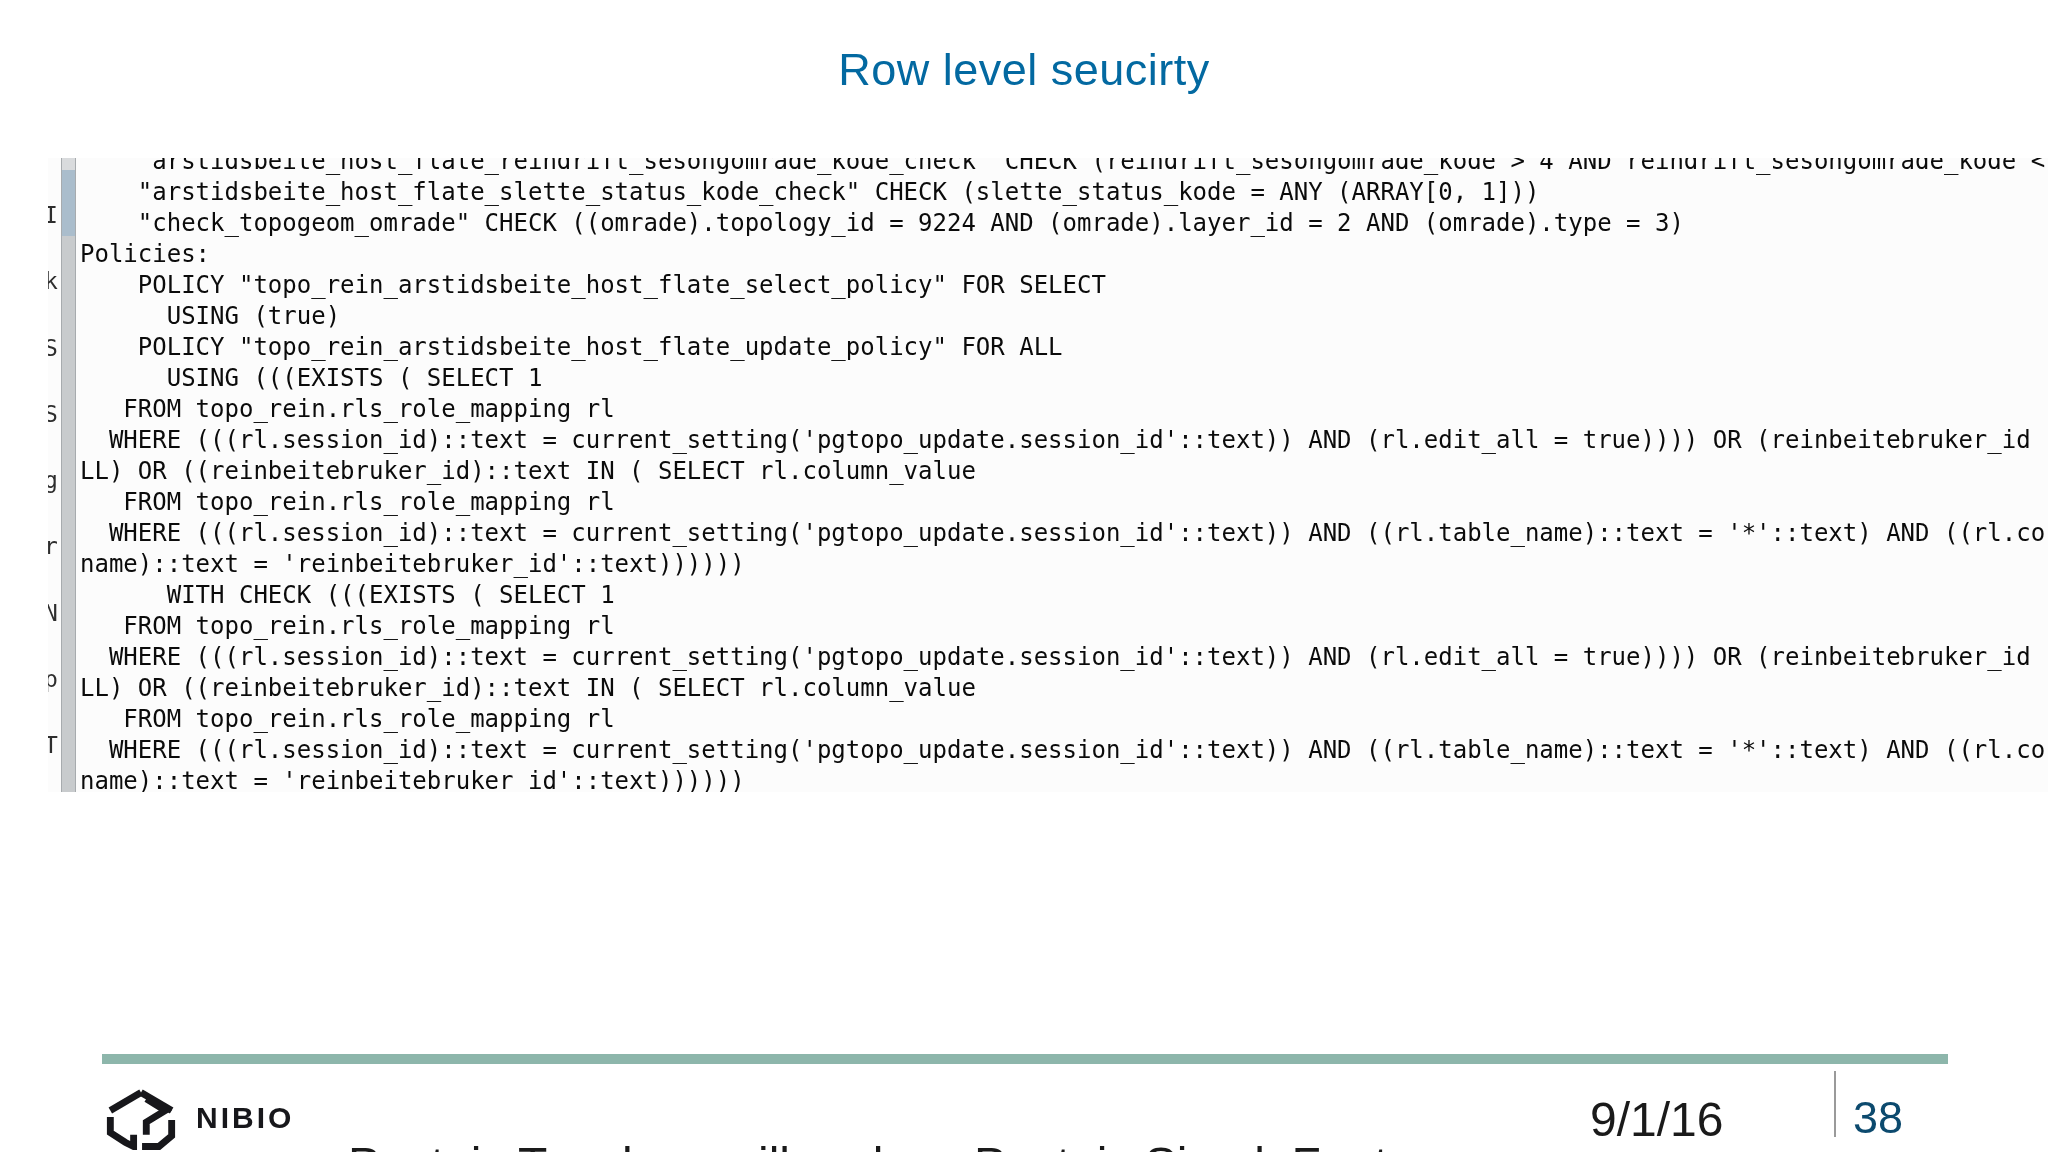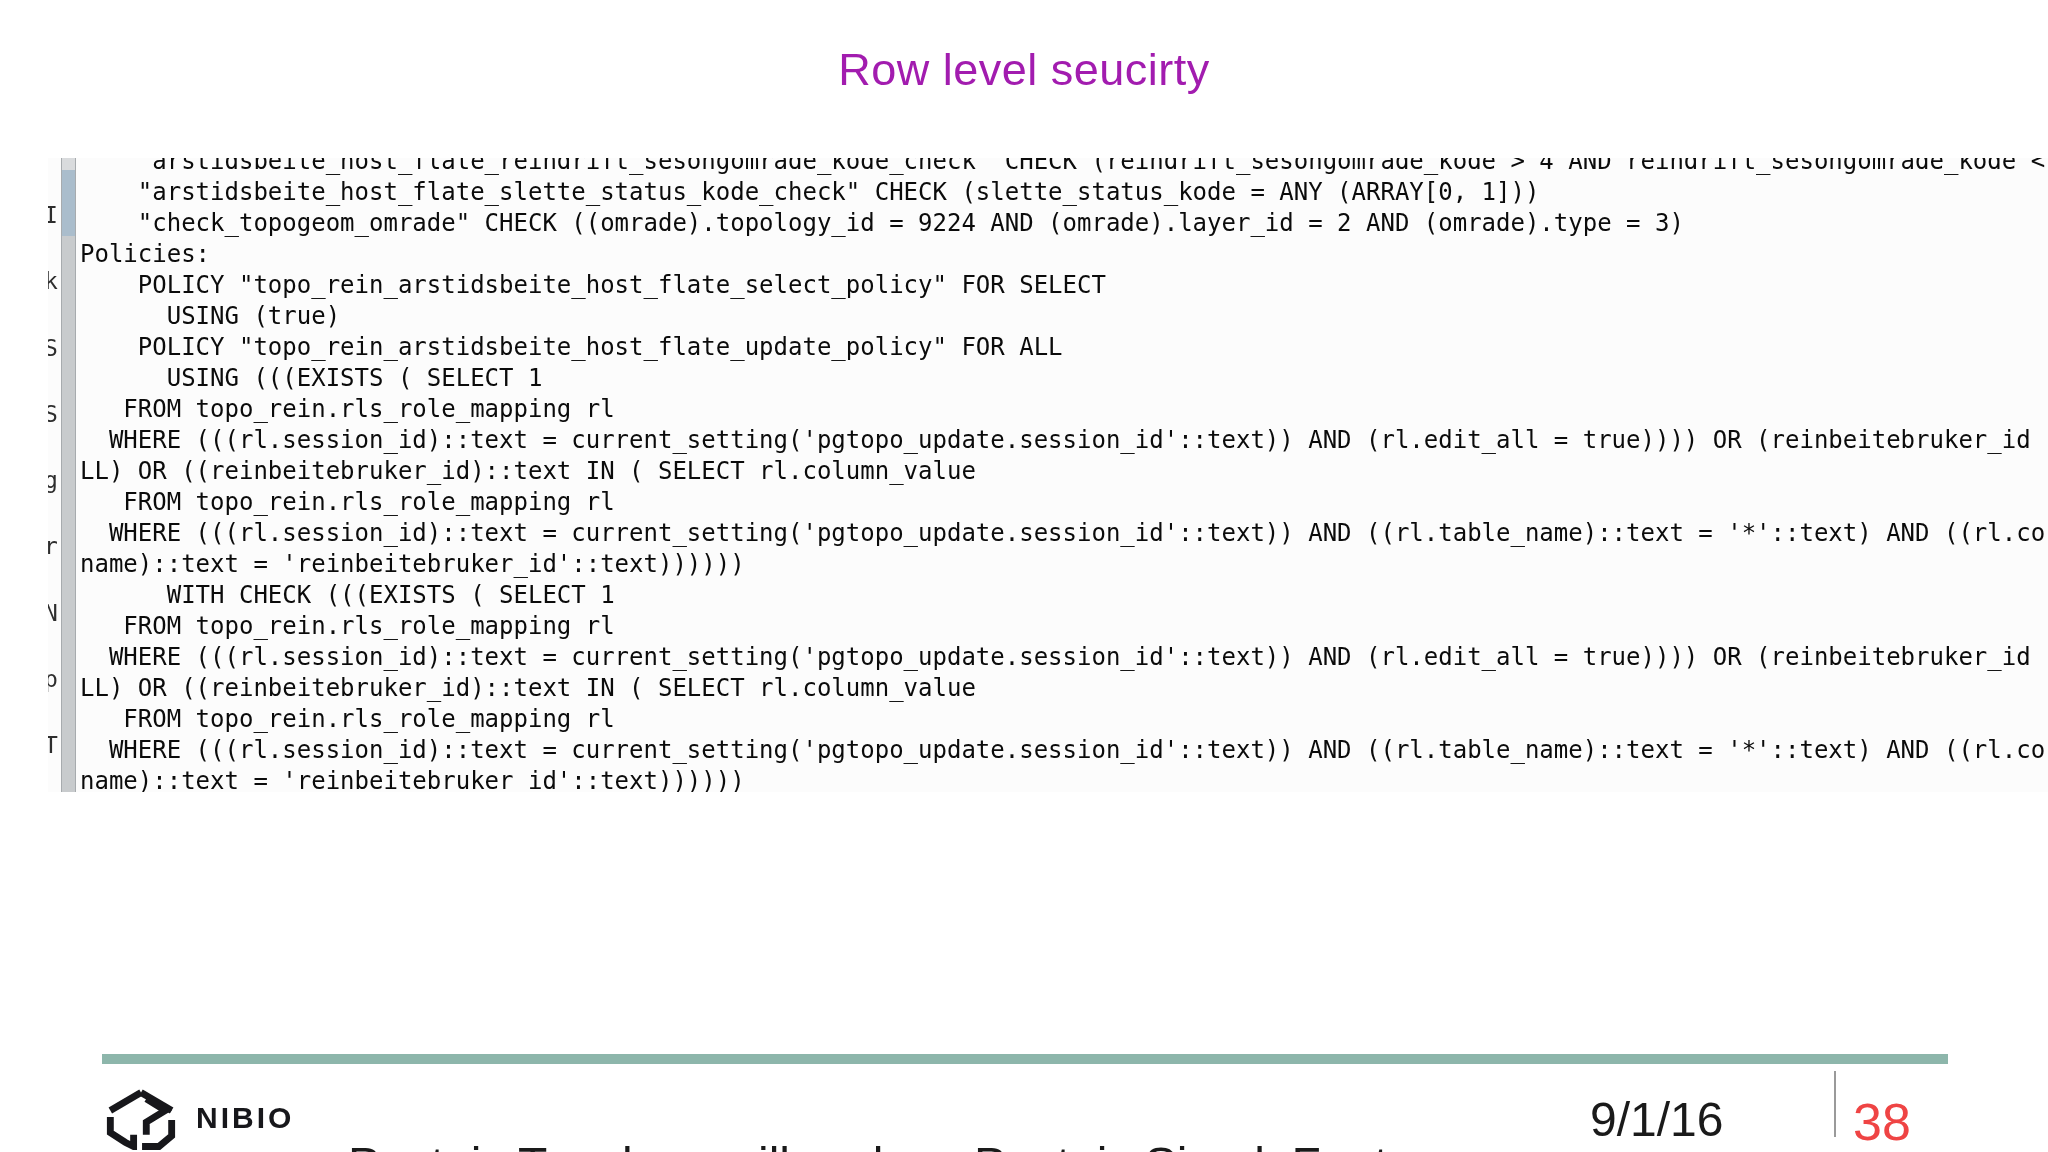--- a/index.html
+++ b/index.html
@@ -12,21 +12,21 @@
   }
 
   
   .slide-title{
     position:absolute;
     left:0;right:0;top:44px;
     margin:0;
     text-align:center;
     font-size:45px;
     font-weight:400;
-    color:#a21caf;
+    color:#0369a1;
     letter-spacing:0.5px;
   }
 
   
   .terminal{
     position:absolute;
     left:48px;top:158px;
     width:2000px;height:634px;
     background:#fcfcfc;
     overflow:hidden;
@@ -114,23 +114,23 @@
   }
   .footer-divider{
     position:absolute;
     left:1834px;top:1071px;
     width:2px;height:66px;
     background:#9a9a9a;
   }
   .footer-page-number{
     position:absolute;
     left:1853px;top:1092px;
-    font-size:52px;
+    font-size:45px;
     font-weight:400;
-    color:#ef4444;
+    color:#0c4a6e;
   }
 </style>
 </head>
 <body>
 
 <div class="slide">
 
   <h1 class="slide-title">Row level seucirty</h1>
 
   <div class="terminal">

